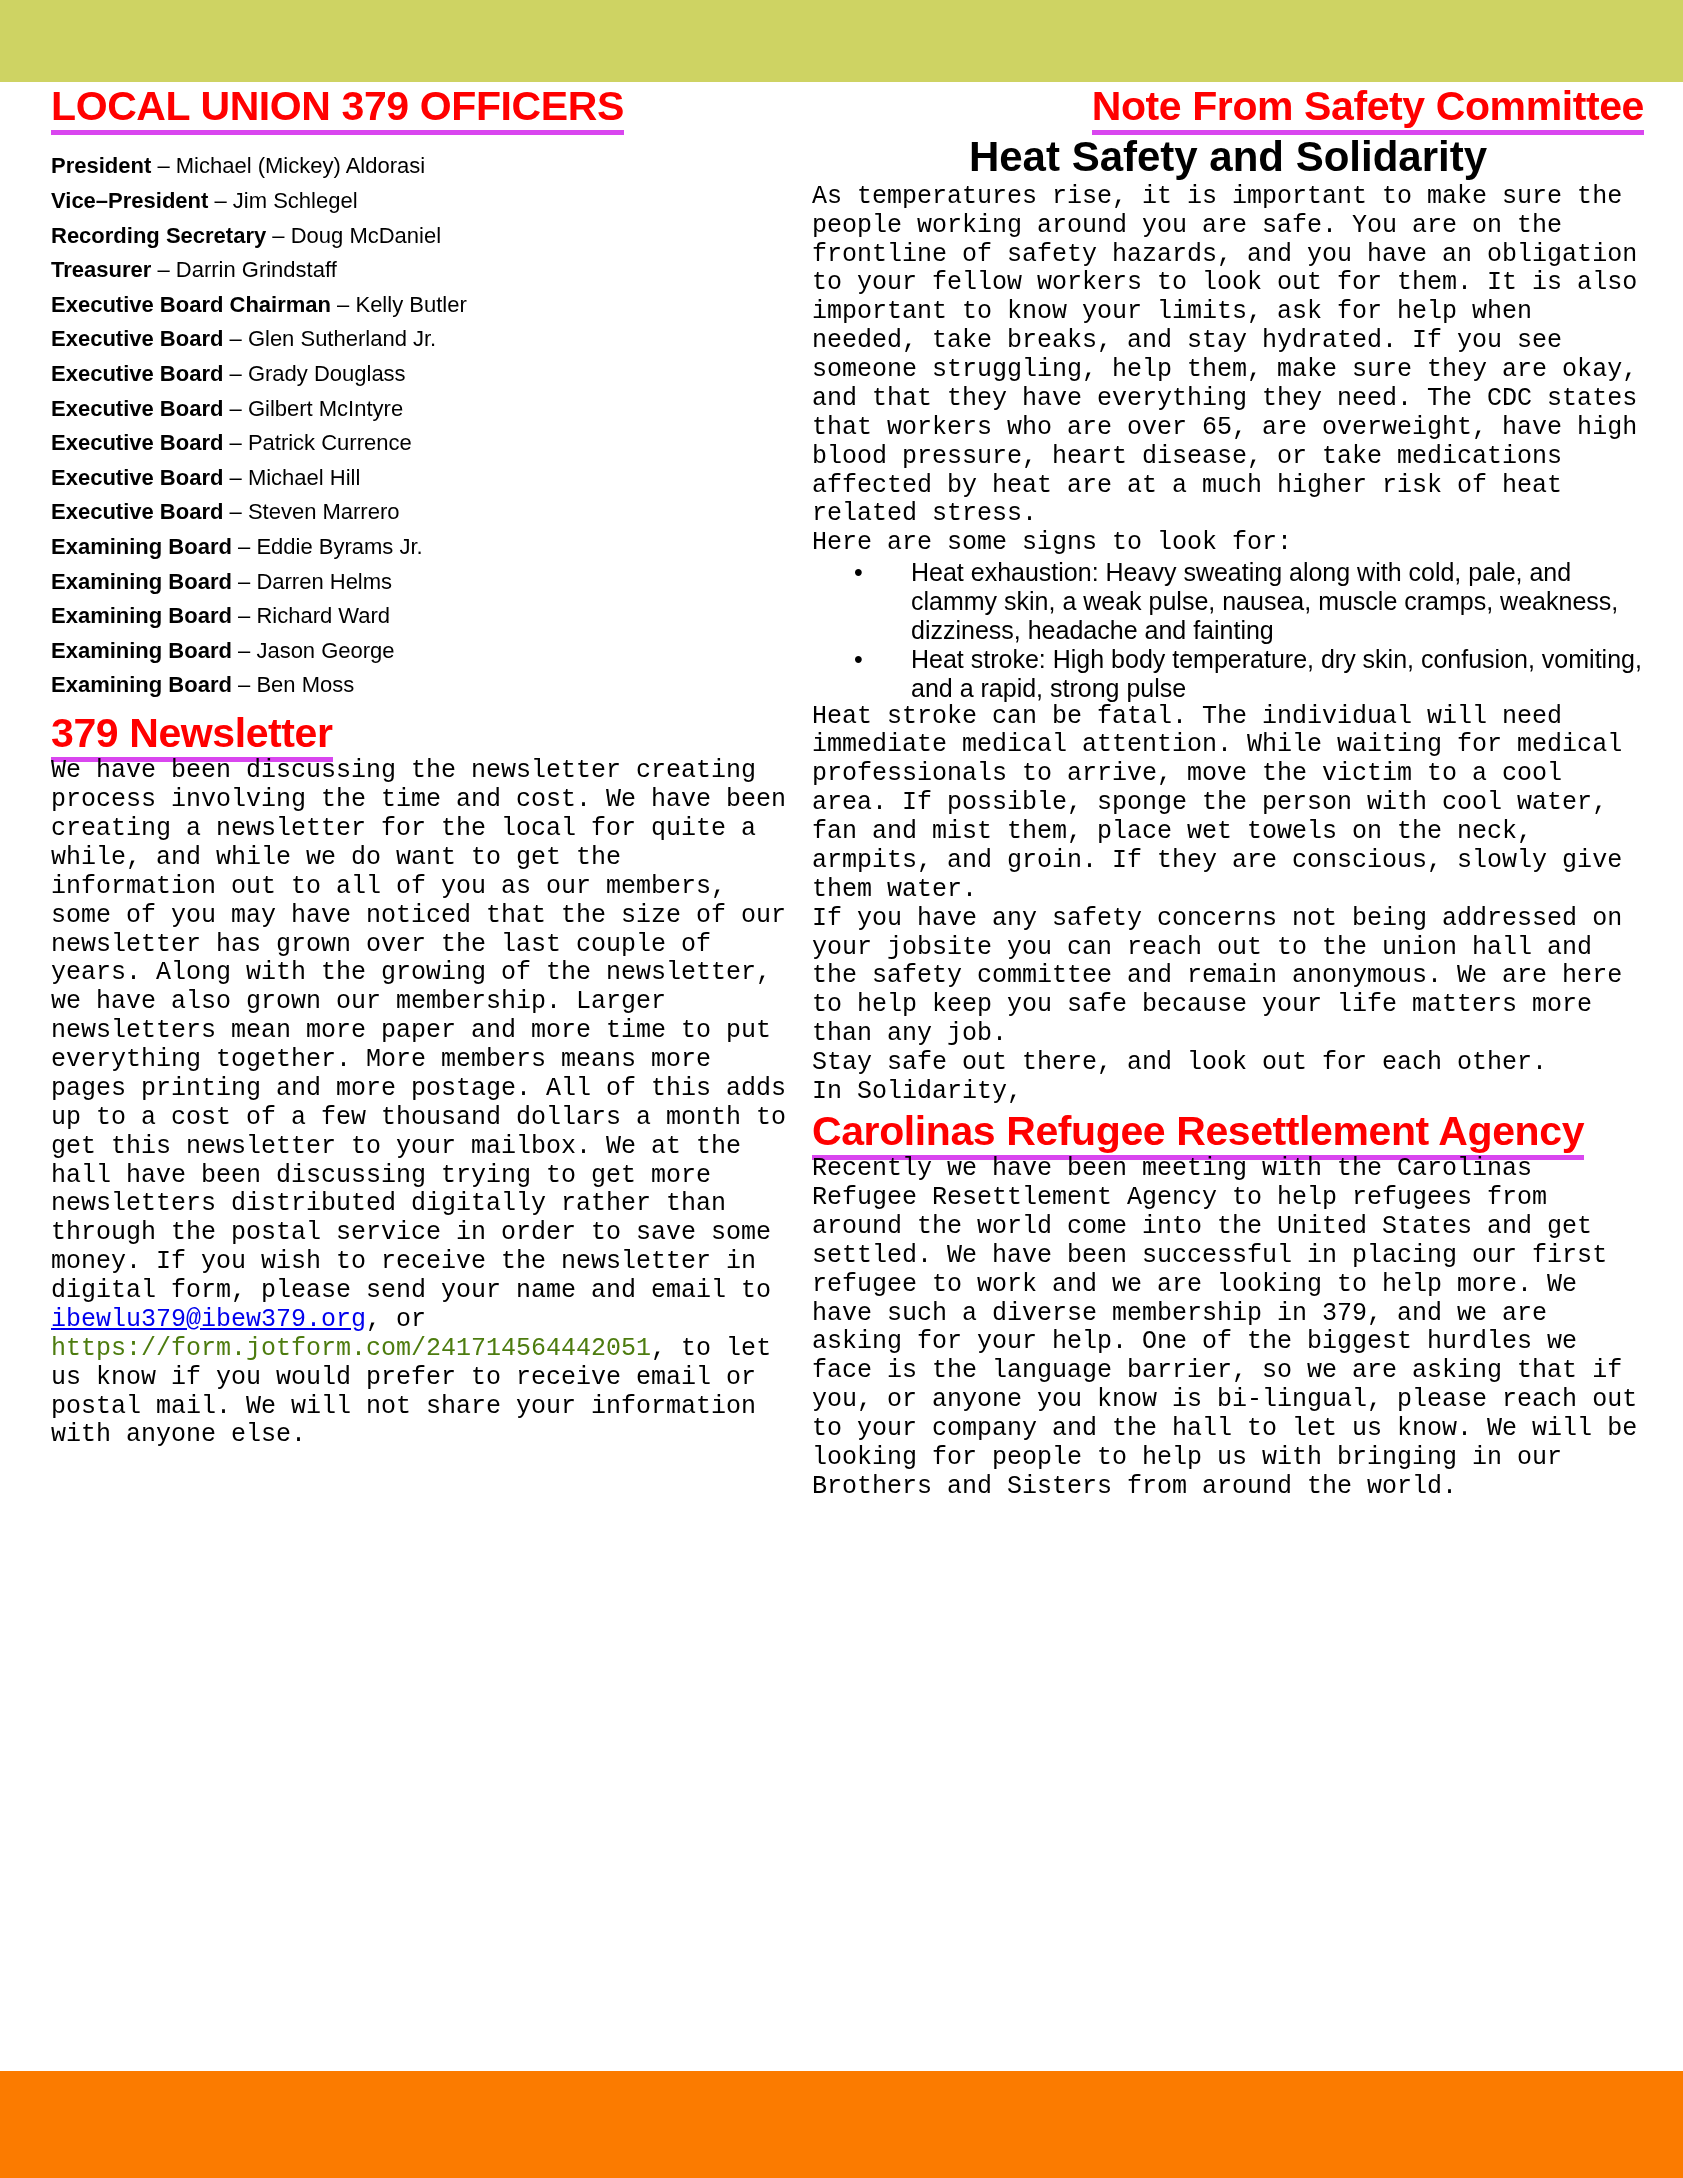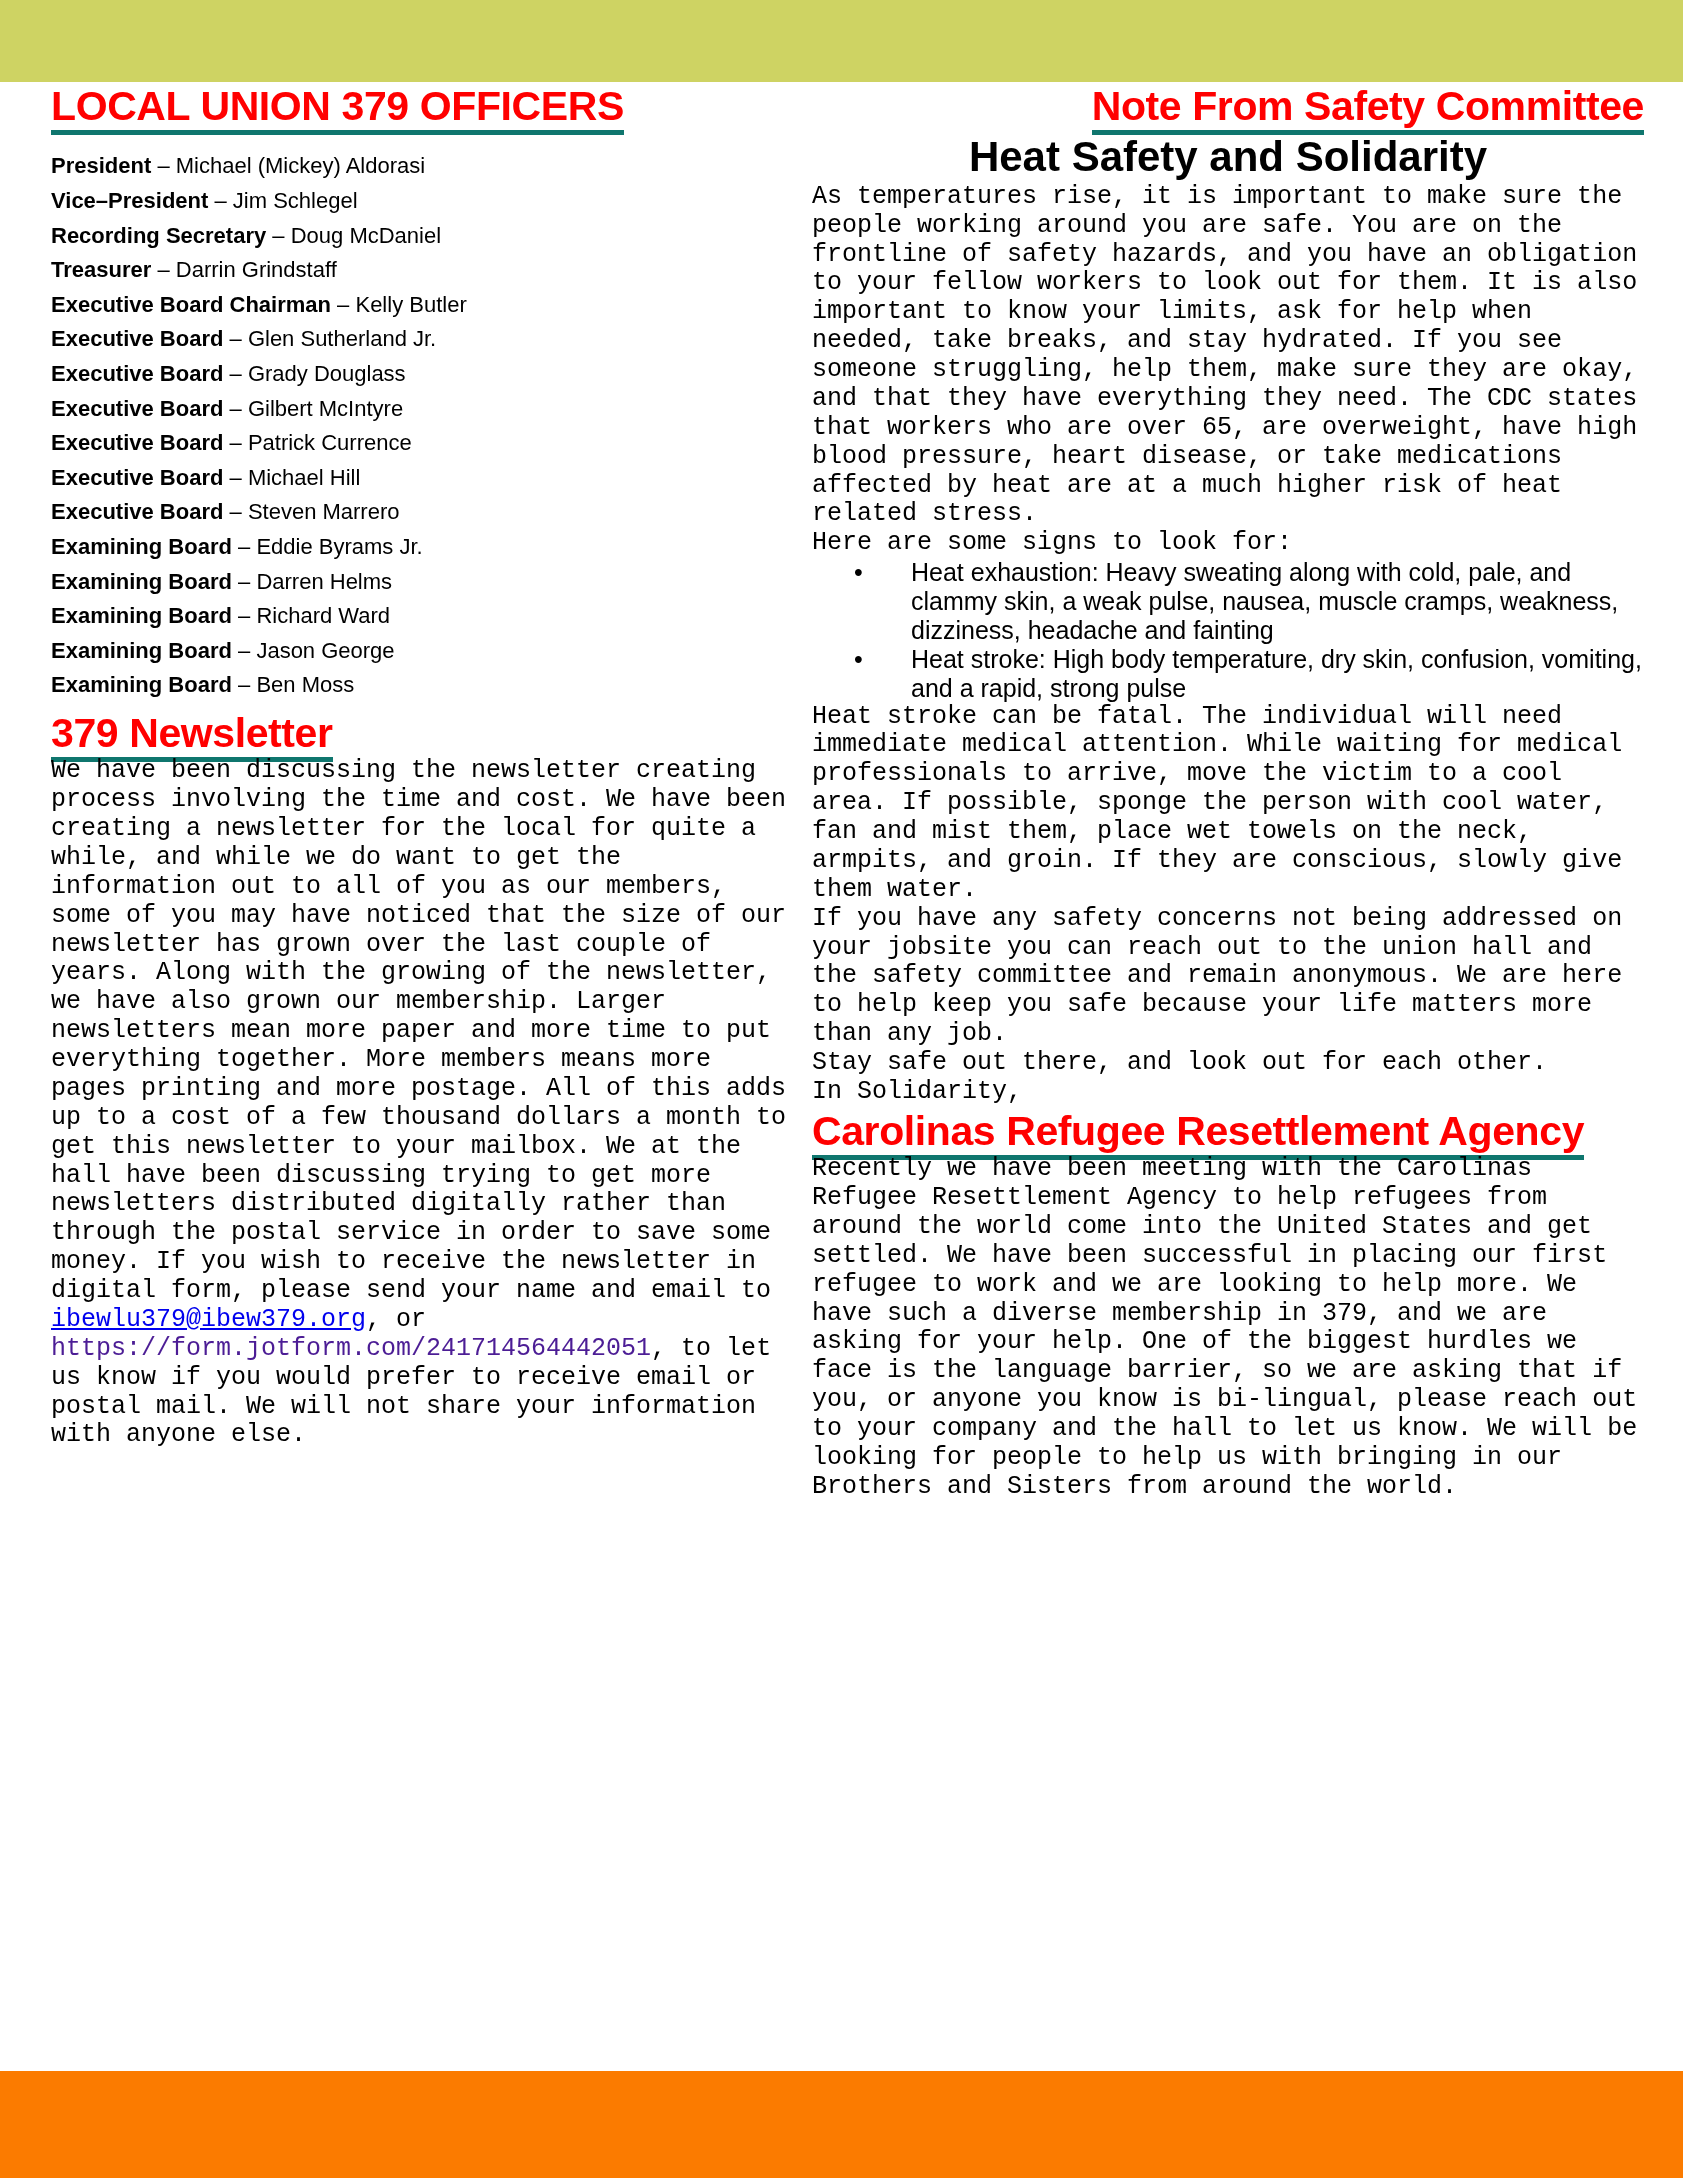--- a/index.html
+++ b/index.html
@@ -61,21 +61,21 @@
   h1.red-head {
     color: #ff0000;
     font-size: 41px;
     font-weight: bold;
     margin: 0;
     padding: 0;
     line-height: 1.18;
     letter-spacing: -0.4px;
   }
   h1.red-head .u {
-    border-bottom: 5px solid #0f766e;
+    border-bottom: 5px solid #d946ef;
     display: inline;
     padding-bottom: 1px;
     box-decoration-break: clone;
     -webkit-box-decoration-break: clone;
   }
   .head-officers { margin-top: 25px; }
   .head-newsletter { margin-top: 47px; }
   .head-safety {
     text-align: right;
     margin-top: 22px;
@@ -121,21 +121,21 @@
   .gap-before { margin-top: 22px; }
   .newsletter-body { margin-top: 23px; }
   .safety-body { margin-top: 21px; }
   .refugee-body { margin-top: 22px; }
 
   a.email-link {
     color: #0000ee;
     text-decoration: underline;
   }
   .url-text {
-    color: #4c1d95;
+    color: #4d7c0f;
     text-decoration: none;
   }
 
   
   ul.bullets {
     margin: 0;
     padding: 0 0 0 0;
     list-style: none;
   }
   ul.bullets li {

